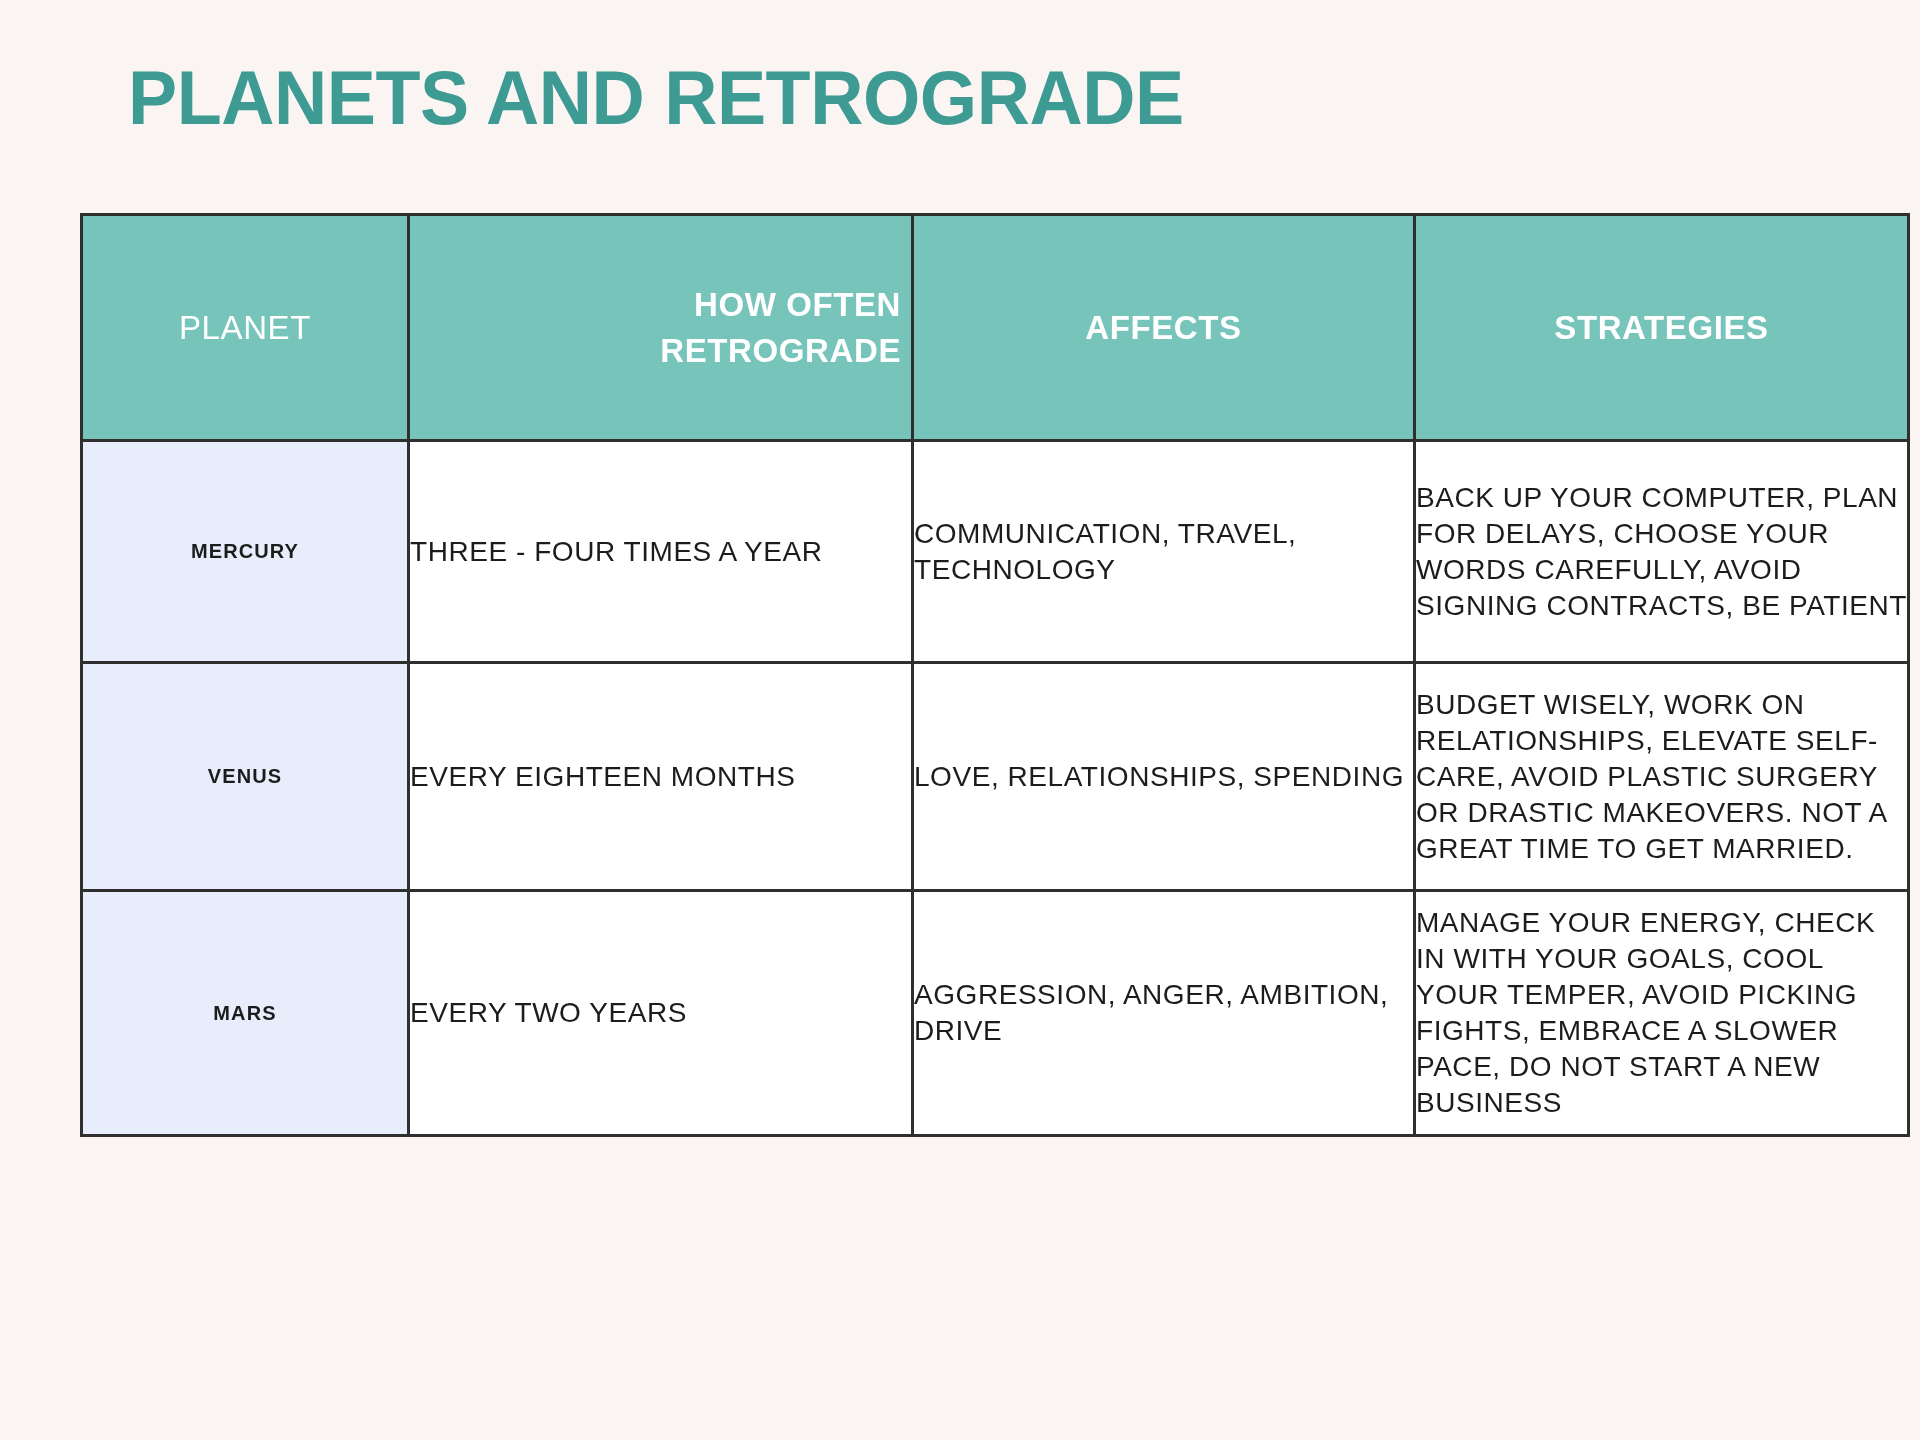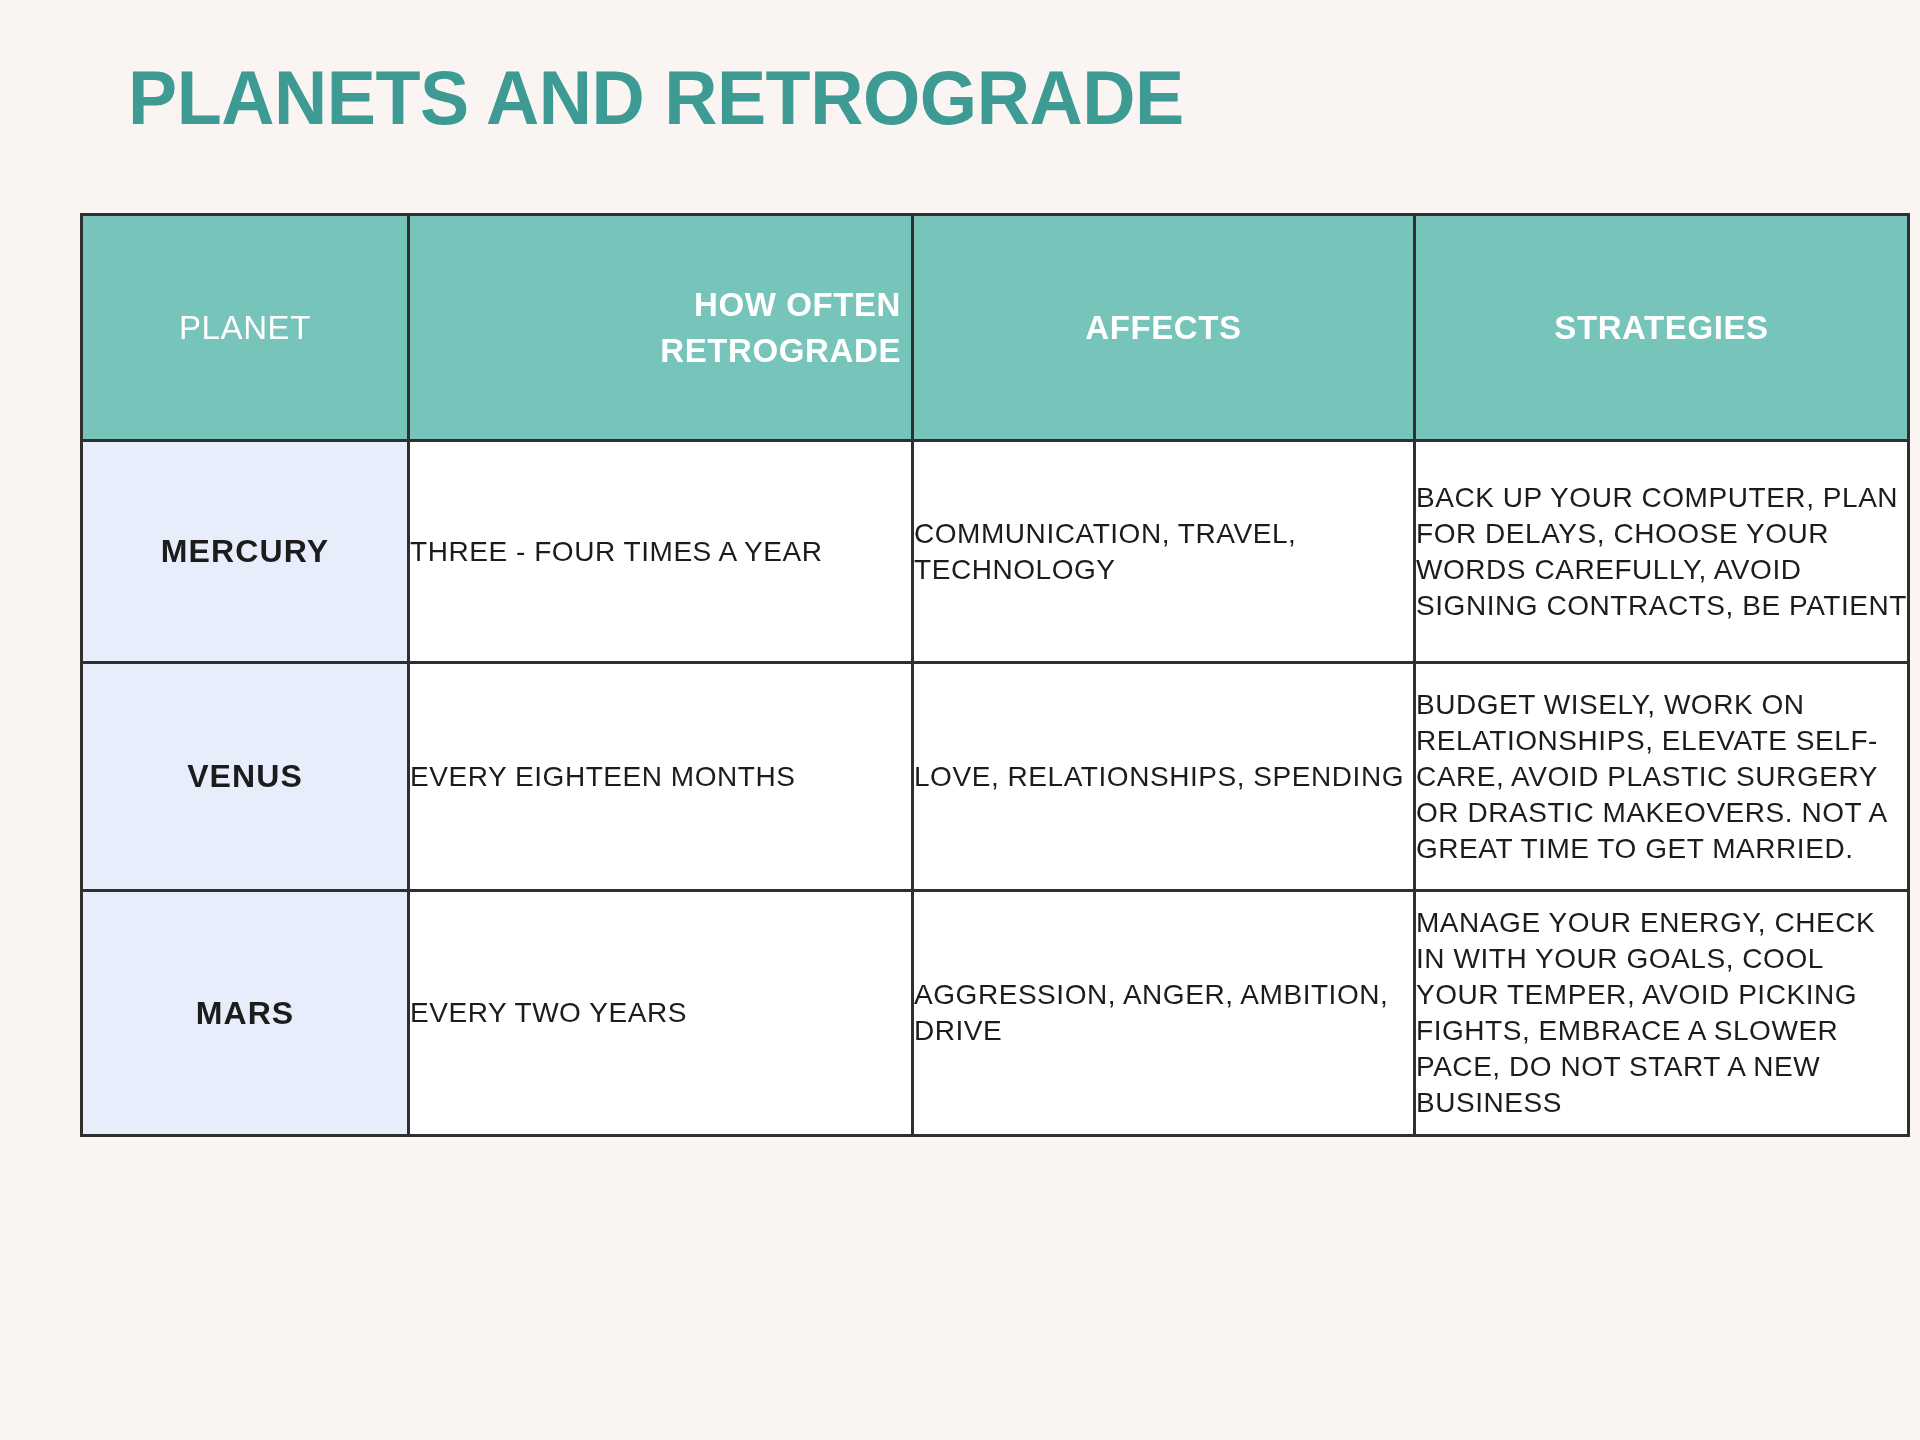--- a/index.html
+++ b/index.html
@@ -91,21 +91,21 @@
     font-size: 33px;
     letter-spacing: 0.4px;
   }
   th.h-often .hl { display: block; text-align: right; }
 
   
   td.planet-cell {
     background: #e7edfb;
     text-align: center;
     font-weight: 700;
-    font-size: 32px;
+    font-size: 20px;
     letter-spacing: 1.1px;
     color: #1c1c1c;
     text-transform: uppercase;
     padding: 10px 8px;
   }
 
   td.body-cell {
     background: #ffffff;
     text-align: left;
     font-weight: 400;

